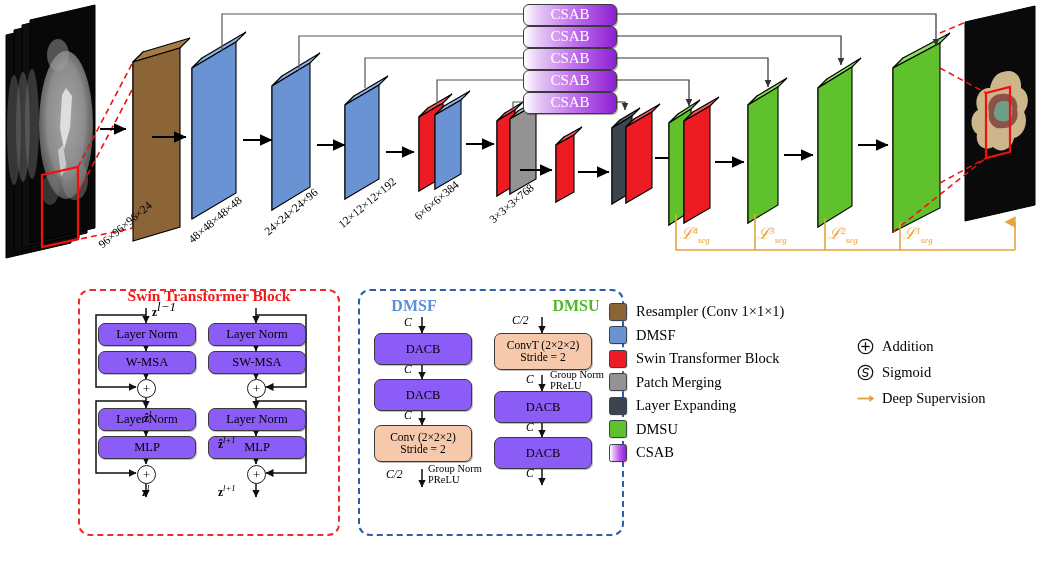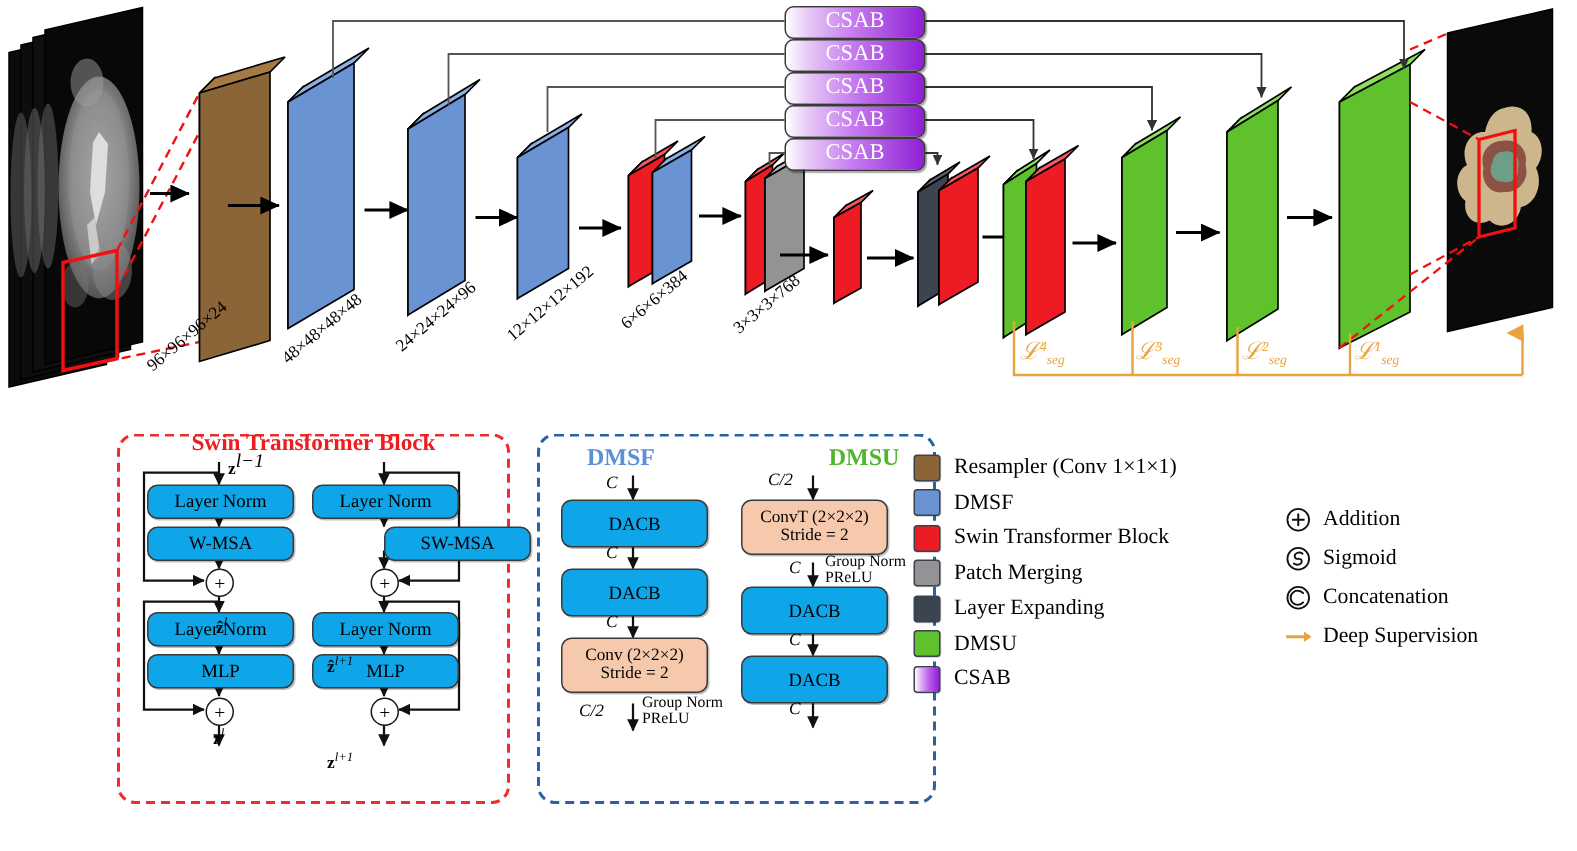--- a/index.html
+++ b/index.html
@@ -15,21 +15,21 @@
   .csab-box{position:absolute;width:92px;height:20px;border-radius:6px;
             border:1px solid #3b3b3b;
             background:linear-gradient(to right,#ffffff 0%,#e6c8f5 16%,#c77df0 48%,#8e1fd4 100%);
             box-shadow:1px 1px 1px rgba(0,0,0,.35);}
   .panel-swin{position:absolute;left:78px;top:289px;width:258px;height:243px;
               border:2px dashed #ef2c2c;border-radius:12px;background:#fff;}
   .panel-dms{position:absolute;left:358px;top:289px;width:262px;height:243px;
              border:2px dashed #2b5fa8;border-radius:12px;background:#fff;}
   .panel-title{position:absolute;width:100%;text-align:center;font-weight:bold;}
   .nodebox{position:absolute;border:1.6px solid #3a3a3a;border-radius:7px;
-           background:#0ea5e9;display:flex;align-items:center;justify-content:center;
+           background:#8b5cf6;display:flex;align-items:center;justify-content:center;
            font-size:12.5px;box-shadow:1px 1px 0 rgba(0,0,0,.25);line-height:1.02;}
   .nodebox.pink{background:#F6C9AC;}
   .nodebox.two{flex-direction:column;}
   .plus{position:absolute;width:17px;height:17px;border-radius:50%;
         border:1.6px solid #1a1a1a;background:#fff;font-size:13px;
         display:flex;align-items:center;justify-content:center;line-height:1;}
   .mlbl{position:absolute;font-size:11.5px;font-style:italic;}
   .mlbl b{font-style:normal;}
   .legend{position:absolute;left:609px;top:300px;}
   .lg-row{display:flex;align-items:center;height:23.5px;}
@@ -323,33 +323,33 @@
       </div>
 
     <div class="mlbl" style="left:72px;top:8px;">
       <b style="font-style:normal;font-weight:bold;">z</b><sup style="font-size:13px;">l−1</sup></div>
     <div class="mlbl" style="left:64px;top:118px;">
       <b style="font-style:normal;font-weight:bold;">ẑ</b><sup style="font-size:8.5px;">l</sup></div>
     <div class="mlbl" style="left:62px;top:192px;">
       <b style="font-style:normal;font-weight:bold;">z</b><sup style="font-size:8.5px;">l</sup></div>
 
     <div class="nodebox" style="left:128px;top:32px;width:96px;height:21px;">Layer Norm</div>
-    <div class="nodebox" style="left:128px;top:60px;width:96px;height:21px;margin-left:48px;">SW-MSA</div>
+    <div class="nodebox" style="left:128px;top:60px;width:96px;height:21px;">SW-MSA</div>
     <div class="plus" style="left:167px;top:88px;">
       <span>+</span>
       </div>
     <div class="nodebox" style="left:128px;top:117px;width:96px;height:21px;">Layer Norm</div>
     <div class="nodebox" style="left:128px;top:145px;width:96px;height:21px;">MLP</div>
     <div class="plus" style="left:167px;top:174px;">
       <span>+</span>
       </div>
 
     <div class="mlbl" style="left:138px;top:108px;margin-top:36px;">
       <b style="font-style:normal;font-weight:bold;">ẑ</b><sup style="font-size:8.5px;">l+1</sup></div>
-    <div class="mlbl" style="left:138px;top:192px;margin-top:16px;">
+    <div class="mlbl" style="left:138px;top:192px;">
       <b style="font-style:normal;font-weight:bold;">z</b><sup style="font-size:8.5px;">l+1</sup></div>
   </div>
 
   <div class="panel-dms">
     <div class="panel-title" style="left:-56px;top:6px;width:220px;color:#5B8FD6;font-size:16px;">DMSF</div>
     <div class="panel-title" style="left:106px;top:6px;width:220px;color:#4FB82A;font-size:16px;">DMSU</div>
 
     <svg class="layer" style="width:262px;height:243px;" viewBox="0 0 262 243">
       <defs>
         <marker id="da" markerWidth="6" markerHeight="6" refX="5" refY="2.6" orient="auto">
@@ -439,27 +439,20 @@
       </div>
     <div class="lg2-row">
       <svg class="sym" viewBox="0 0 20 20">
         <circle cx="10" cy="10" r="7.6" fill="none" stroke="#111" stroke-width="1.3"></circle>
         <path d="M13.1,6.5 C10.5,4.6 6.9,6.2 7.6,8.9 C8.2,11.1 11.8,9.2 12.4,11.2 C13,13.7 9.3,15.2 6.9,13.3" fill="none" stroke="#111" stroke-width="1.25" stroke-linecap="round"></path>
       </svg>
       <span class="lg-txt">Sigmoid</span>
       </div>
     <div class="lg2-row">
       <svg class="sym" viewBox="0 0 20 20">
-        <circle cx="10" cy="10" r="7.6" fill="none" stroke="#111" stroke-width="1.3"></circle>
-        <path d="M13.4,6.7 A5,5 0 1 0 13.4,13.3" fill="none" stroke="#111" stroke-width="1.4" stroke-linecap="round"></path>
-      </svg>
-      <span class="lg-txt">Concatenation</span>
-      </div>
-    <div class="lg2-row">
-      <svg class="sym" viewBox="0 0 20 20">
         <line x1="1.5" y1="10" x2="15" y2="10" stroke="#E8A33D" stroke-width="2"></line>
         <path d="M14,6.4 L19.4,10 L14,13.6 z" fill="#E8A33D"></path>
       </svg>
       <span class="lg-txt">Deep Supervision</span>
       </div>
   </div>
 
 </div>
 
 </body></html>

